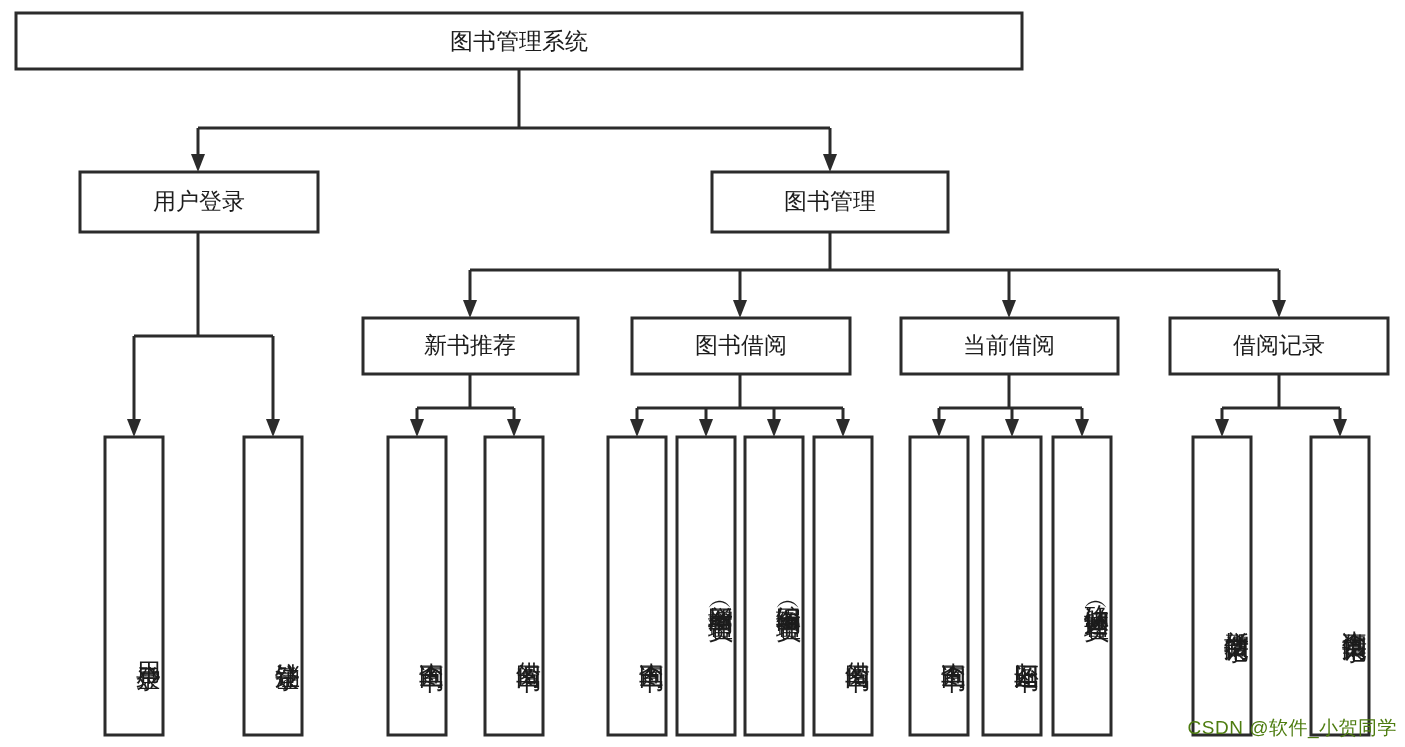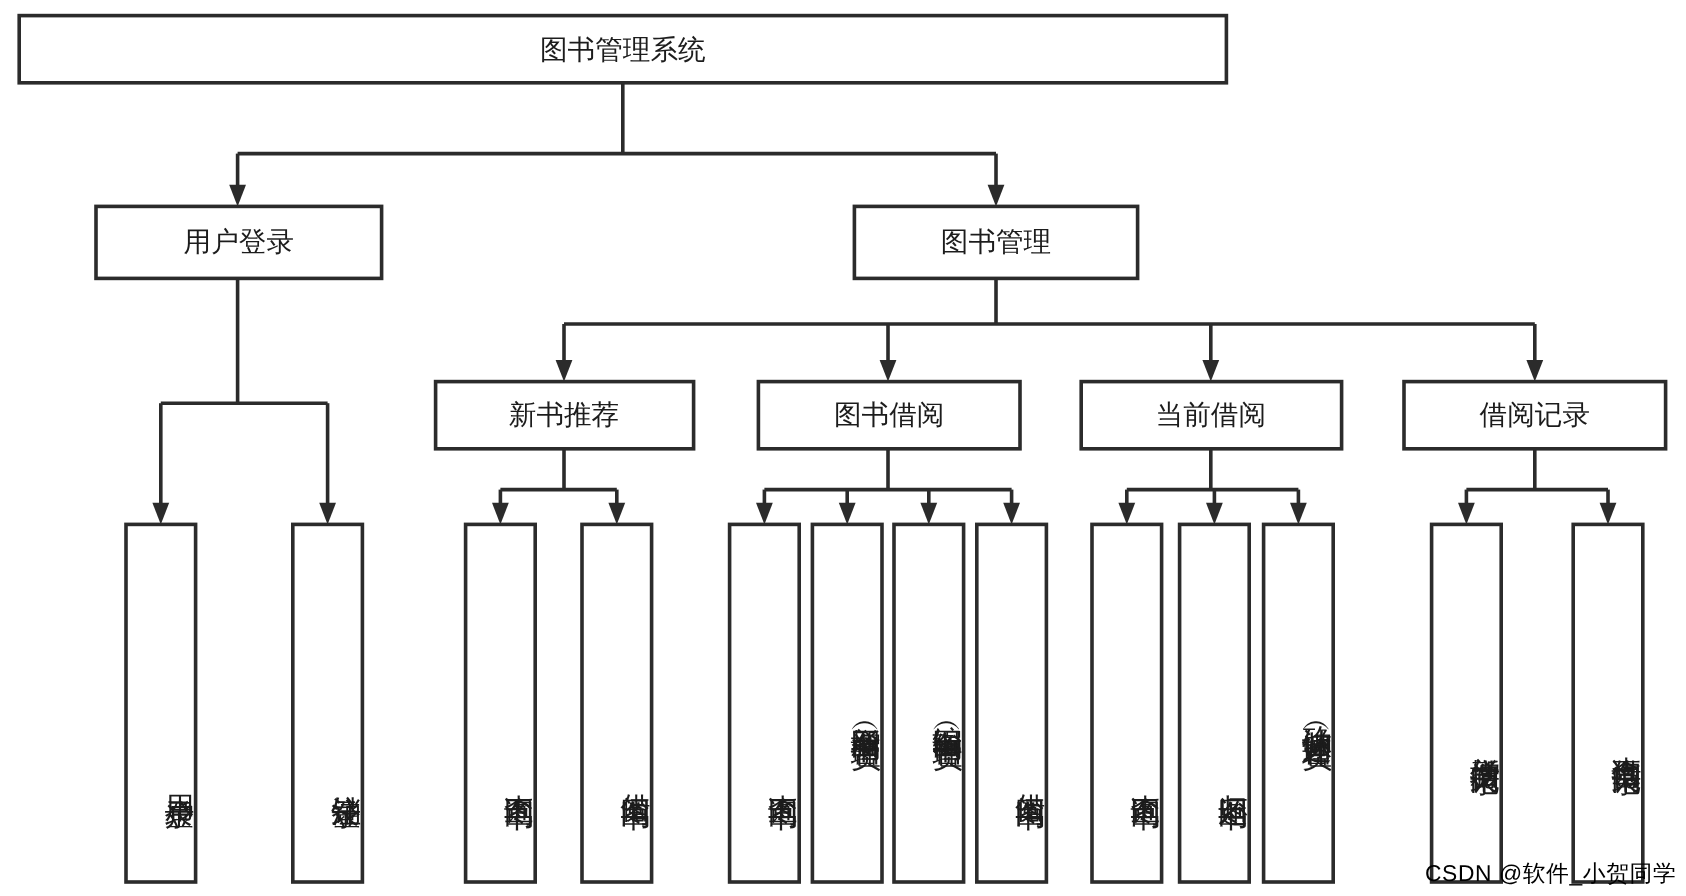--- a/index.html
+++ b/index.html
@@ -62,21 +62,21 @@
     justify-content: center;
     white-space: nowrap;
     pointer-events: none;
   }
   .watermark {
     position: absolute;
     right: 8px;
     bottom: 6px;
     font-family: "Liberation Sans", "DejaVu Sans", sans-serif;
     font-size: 19px;
-    color: #000000;
+    color: #4d7c0f;
     letter-spacing: 0.5px;
     white-space: nowrap;
   }
 </style>
 </head>
 <body>
 
 <div id="diagram-root">
 
   <svg class="diagram-canvas" viewBox="0 0 1405 747">

